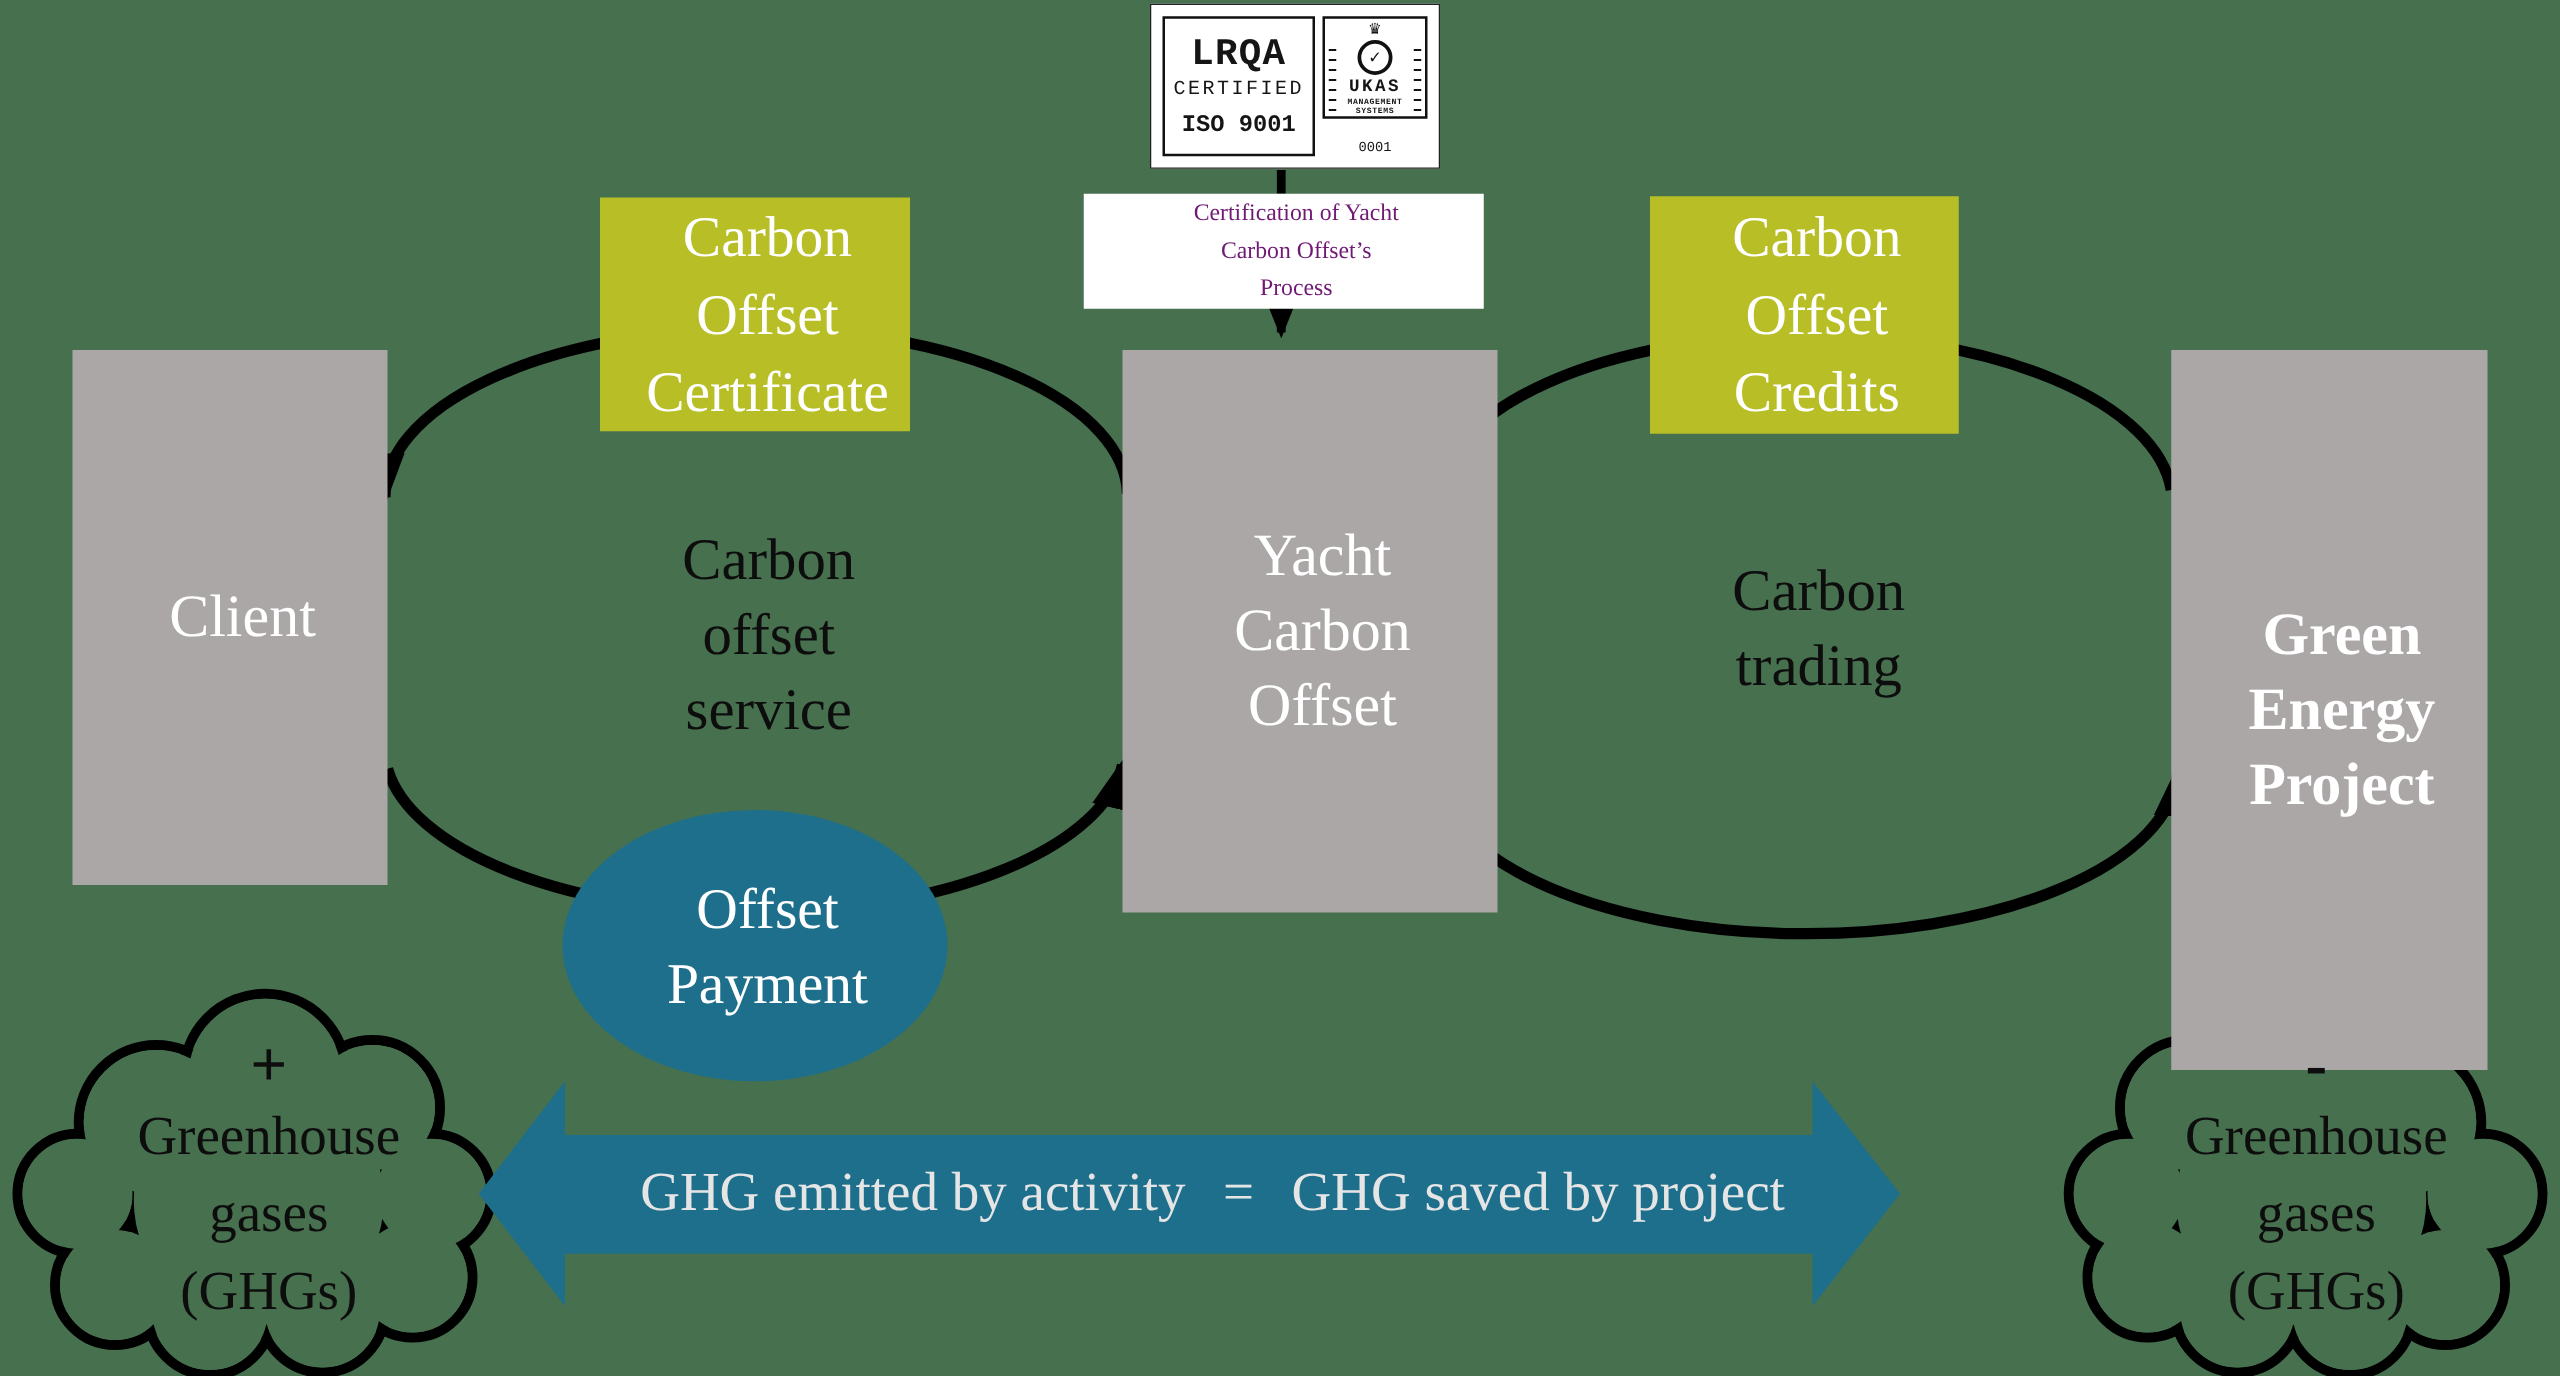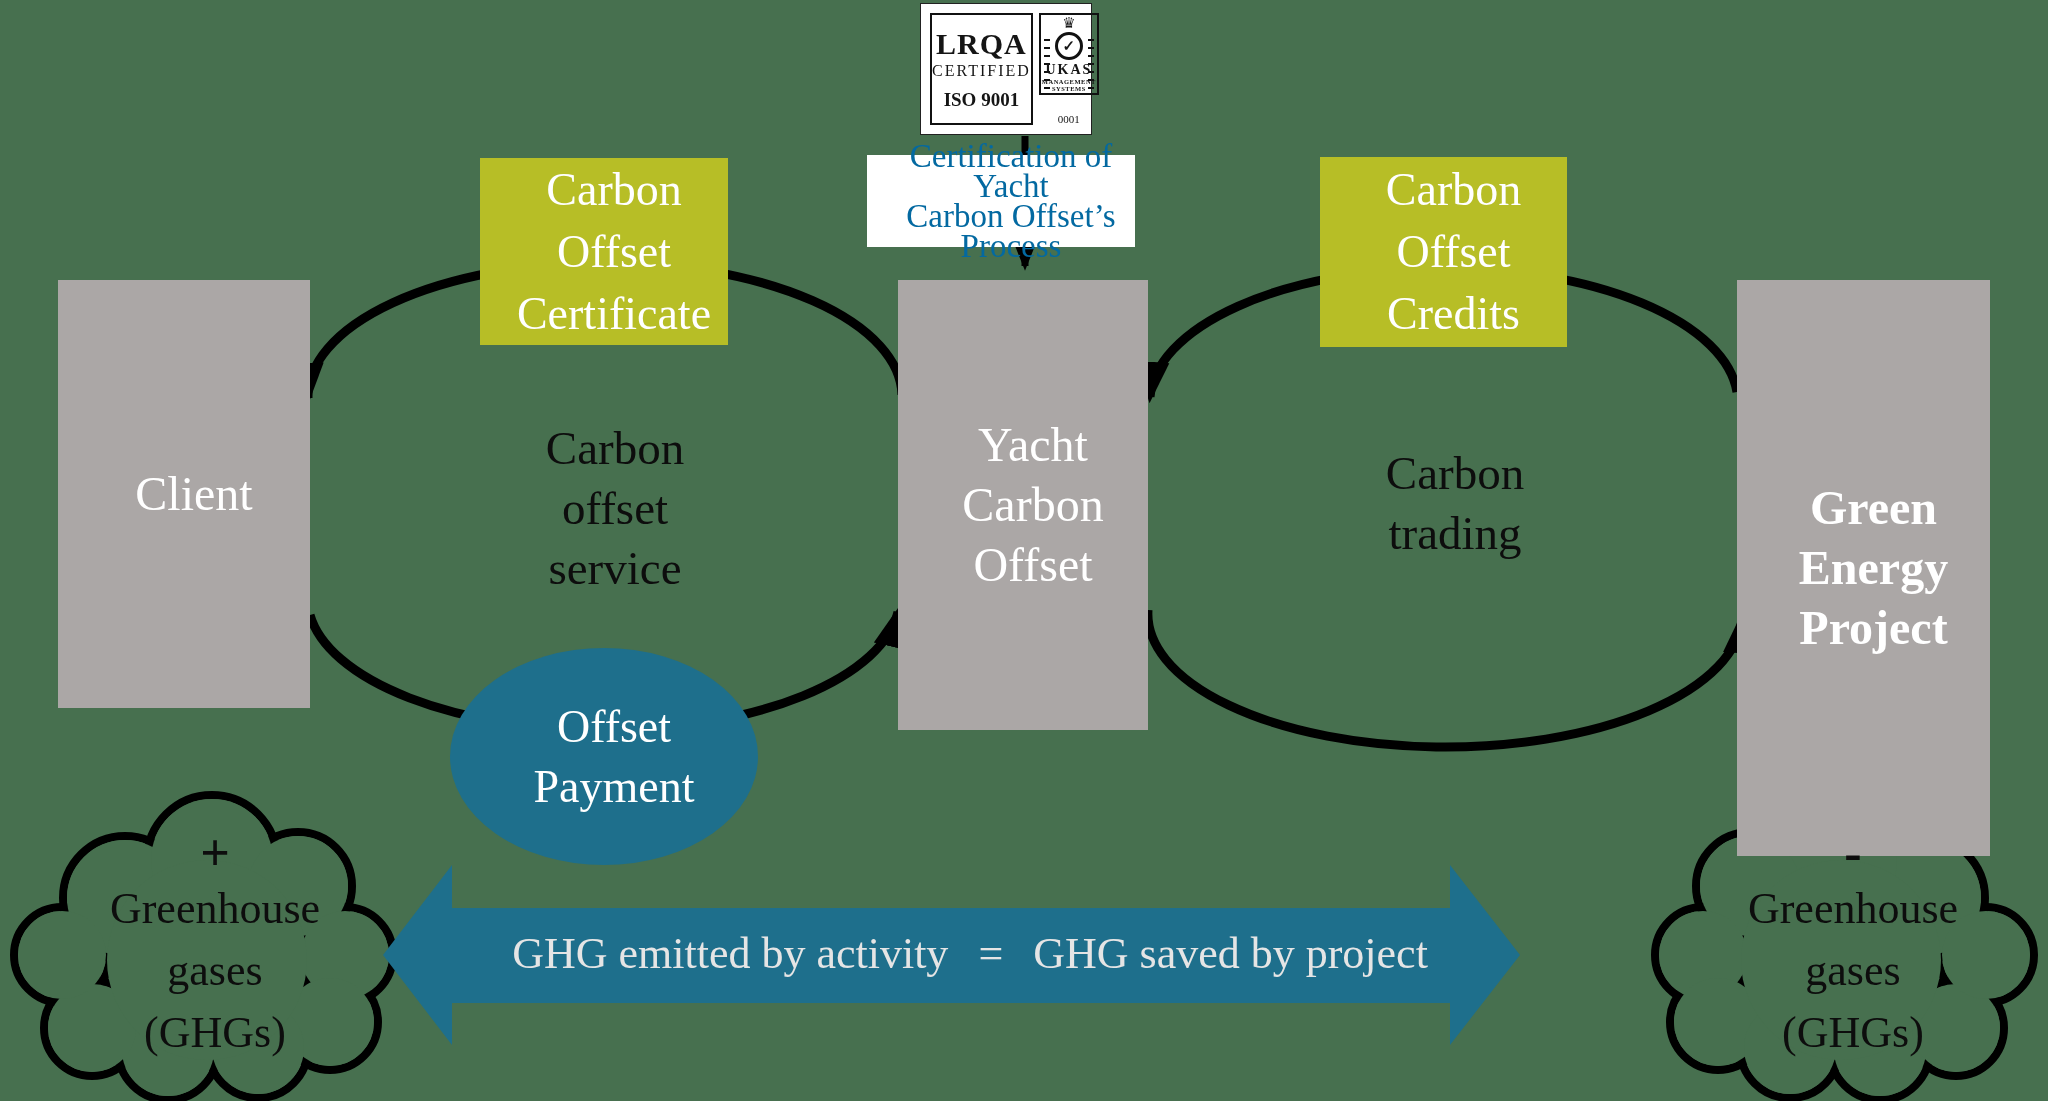--- a/index.html
+++ b/index.html
@@ -7,21 +7,21 @@
          font-family:"Liberation Serif", serif;}
   #flow-svg{position:absolute;left:0;top:0;width:2048px;height:1101px;}
 
   .abs{position:absolute;box-sizing:border-box;padding-left:20px;}
   .center{display:flex;align-items:center;justify-content:center;text-align:center;}
   .pre{white-space:pre-line;}
 
   
   .node{background:#aba7a6;color:#ffffff;font-size:48px;line-height:60px;}
   #node-client{left:58px;top:280px;width:252px;height:428px;}
-  #node-yacht{left:898px;top:280px;width:250px;height:450px;}
+  #node-yacht{left:898px;top:280px;width:300px;height:450px;}
   #node-green{left:1737px;top:280px;width:253px;height:576px;font-weight:bold;}
 
   
   .ybox{background:#b7be26;color:#ffffff;font-size:46px;line-height:62px;}
   #box-certificate{left:480px;top:158px;width:248px;height:187px;}
   #box-credits{left:1320px;top:157px;width:247px;height:190px;}
 
   
   .blabel{color:#0d0d0d;font-size:47px;line-height:60px;font-weight:500;}
   #label-service{left:470px;top:415px;width:270px;height:185px;}
@@ -36,41 +36,41 @@
   #equation{left:430px;top:903px;width:1060px;height:100px;color:#e5e5e5;font-size:44px;}
   #equation .op{margin:0 30px;}
 
   
   .cloudtext{color:#0d0d0d;font-size:44px;line-height:62px;}
   .cloudsign{font-size:52px;line-height:50px;font-weight:700;}
   #cloudtext-left{left:55px;top:828px;width:300px;}
   #cloudtext-right{left:1693px;top:828px;width:300px;}
 
   
-  #logo-box{left:920px;top:3px;width:172px;height:132px;background:#ffffff;border:1px solid #222;
-            display:flex;gap:6px;padding:9px;font-family:Liberation Serif, serif;color:#151515;}
+  #logo-box{left:920px;top:3px;width:232px;height:132px;background:#ffffff;border:1px solid #222;
+            display:flex;gap:6px;padding:9px;font-family:Liberation Mono, monospace;color:#151515;}
   #lrqa-pane{flex:1.15;border:2px solid #111;display:flex;flex-direction:column;align-items:center;justify-content:center;}
   .lrqa-word{font-weight:700;font-size:30px;letter-spacing:1px;}
   .lrqa-cert{font-size:16px;letter-spacing:2px;margin-top:1px;}
   .lrqa-iso{font-weight:700;font-size:19px;margin-top:9px;}
   #ukas-pane{width:84px;display:flex;flex-direction:column;}
   #ukas-inner{position:relative;border:2px solid #111;height:96px;display:flex;flex-direction:column;align-items:center;justify-content:center;padding:1px;}
   .crown{font-size:15px;line-height:15px;}
   .ukas-circle{width:22px;height:22px;border:3px solid #111;border-radius:50%;display:flex;align-items:center;justify-content:center;
                font-weight:700;font-size:15px;line-height:15px;margin-top:1px;}
   .ukas-word{font-weight:700;font-size:14px;letter-spacing:2px;margin-top:2px;}
   .ukas-sub{font-size:6.5px;letter-spacing:.5px;line-height:7px;font-weight:700;}
   .ukas-num{font-size:11px;text-align:center;margin-top:18px;}
   .ticks{position:absolute;top:24px;width:6px;height:50px;
          background:repeating-linear-gradient(to bottom,#111 0,#111 2px,transparent 2px,transparent 8px);}
   .ticks.l{left:3px;} .ticks.r{right:3px;}
 
   
-  #caption-box{left:867px;top:155px;width:268px;height:92px;background:#ffffff;color:#0369a1;
-               font-size:33px;line-height:30px;}
+  #caption-box{left:867px;top:155px;width:320px;height:92px;background:#ffffff;color:#701a75;
+               font-size:19px;line-height:30px;}
 </style>
 </head>
 <body>
 
 <div id="stage">
 
   <svg id="flow-svg" viewBox="0 0 2048 1101">
     <defs>
       <marker id="ah" viewBox="0 0 10 8" refX="8.5" refY="4" markerWidth="4.6" markerHeight="4.2" orient="auto" markerUnits="strokeWidth">
         <path d="M0 0 L10 4 L0 8 z" fill="#000"></path>

